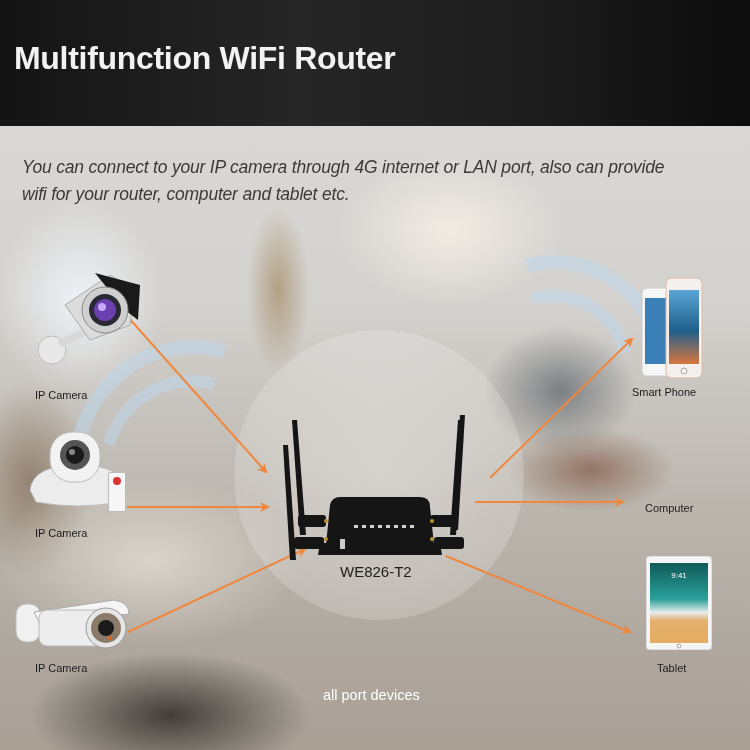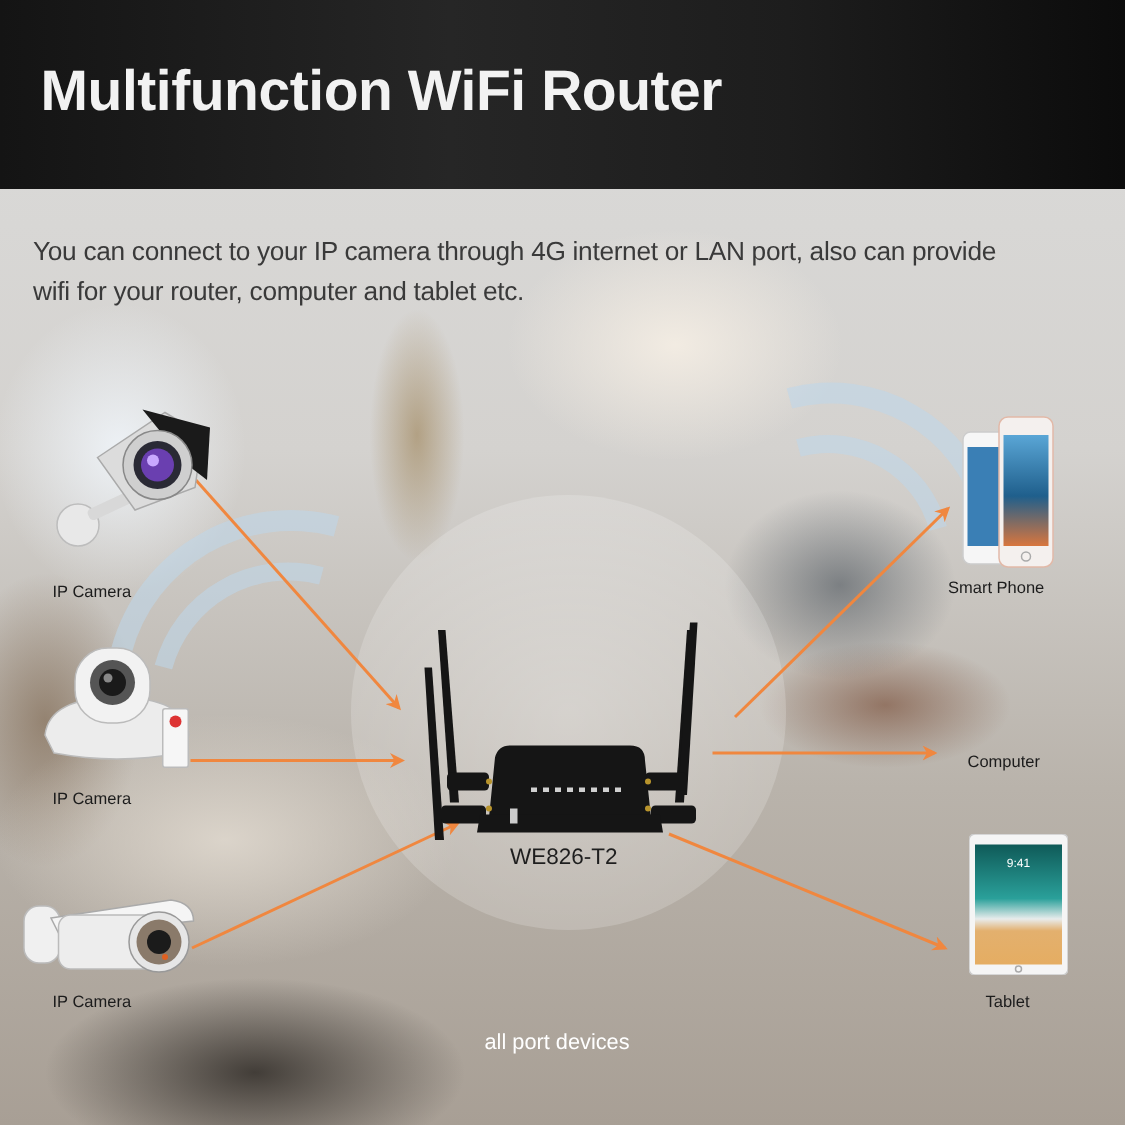--- a/index.html
+++ b/index.html
@@ -11,23 +11,23 @@
       radial-gradient(ellipse 110px 90px at 560px 390px, rgba(60,70,80,0.55), transparent 70%),
       radial-gradient(ellipse 120px 60px at 590px 470px, rgba(110,60,35,0.55), transparent 70%),
       radial-gradient(ellipse 220px 120px at 150px 560px, rgba(225,218,208,0.85), transparent 70%),
       radial-gradient(ellipse 200px 90px at 170px 715px, rgba(40,36,32,0.8), transparent 70%),
       radial-gradient(ellipse 90px 140px at 30px 480px, rgba(120,95,70,0.6), transparent 70%),
       radial-gradient(ellipse 45px 120px at 278px 290px, rgba(150,120,70,0.55), transparent 70%),
       linear-gradient(180deg, #dcdcdb 0%, #d4d2cf 40%, #b9b3ab 70%, #a89f95 100%);
   }
   .header { position: absolute; left: 0; top: 0; width: 750px; height: 126px;
     background: linear-gradient(90deg, #141414 0%, #262626 40%, #1d1d1d 70%, #0c0c0c 100%); }
-  .title { position: absolute; left: 27px; top: 40px; color: #f2f2f2; font-size: 38px; font-weight: bold; letter-spacing: -0.3px; }
+  .title { position: absolute; left: 14px; top: 40px; color: #f2f2f2; font-size: 32px; font-weight: bold; letter-spacing: -0.3px; }
   .subtitle { position: absolute; left: 19px; top: 80px; color: #f0f0f0; font-size: 24px; letter-spacing: -0.2px; }
-  .desc { position: absolute; left: 22px; top: 154px; width: 720px; color: #3a3a3a; font-size: 17.5px; line-height: 27px; letter-spacing: -0.2px; }
+  .desc { position: absolute; left: 22px; top: 154px; width: 720px; color: #3a3a3a; font-size: 17.5px; line-height: 27px; letter-spacing: -0.2px; font-style: italic; }
   .spot { position: absolute; left: 234px; top: 330px; width: 290px; height: 290px; border-radius: 50%;
     background: radial-gradient(circle at 50% 50%, rgba(255,255,255,0.35), rgba(255,255,255,0.18) 70%, rgba(255,255,255,0.25)); }
   .arc { position: absolute; border-radius: 50%; border-style: solid; border-color: rgba(190,215,235,0.55) transparent transparent transparent; }
   .label { position: absolute; color: #1c1c1c; font-size: 11px; white-space: nowrap; }
   .model { position: absolute; left: 340px; top: 563px; color: #1e1e1e; font-size: 15px; }
   .footer-note { position: absolute; left: 323px; top: 687px; color: #ffffff; font-size: 14.5px; }
   svg.overlay { position: absolute; left: 0; top: 0; }
   .dev { position: absolute; }
 </style>
 </head>

